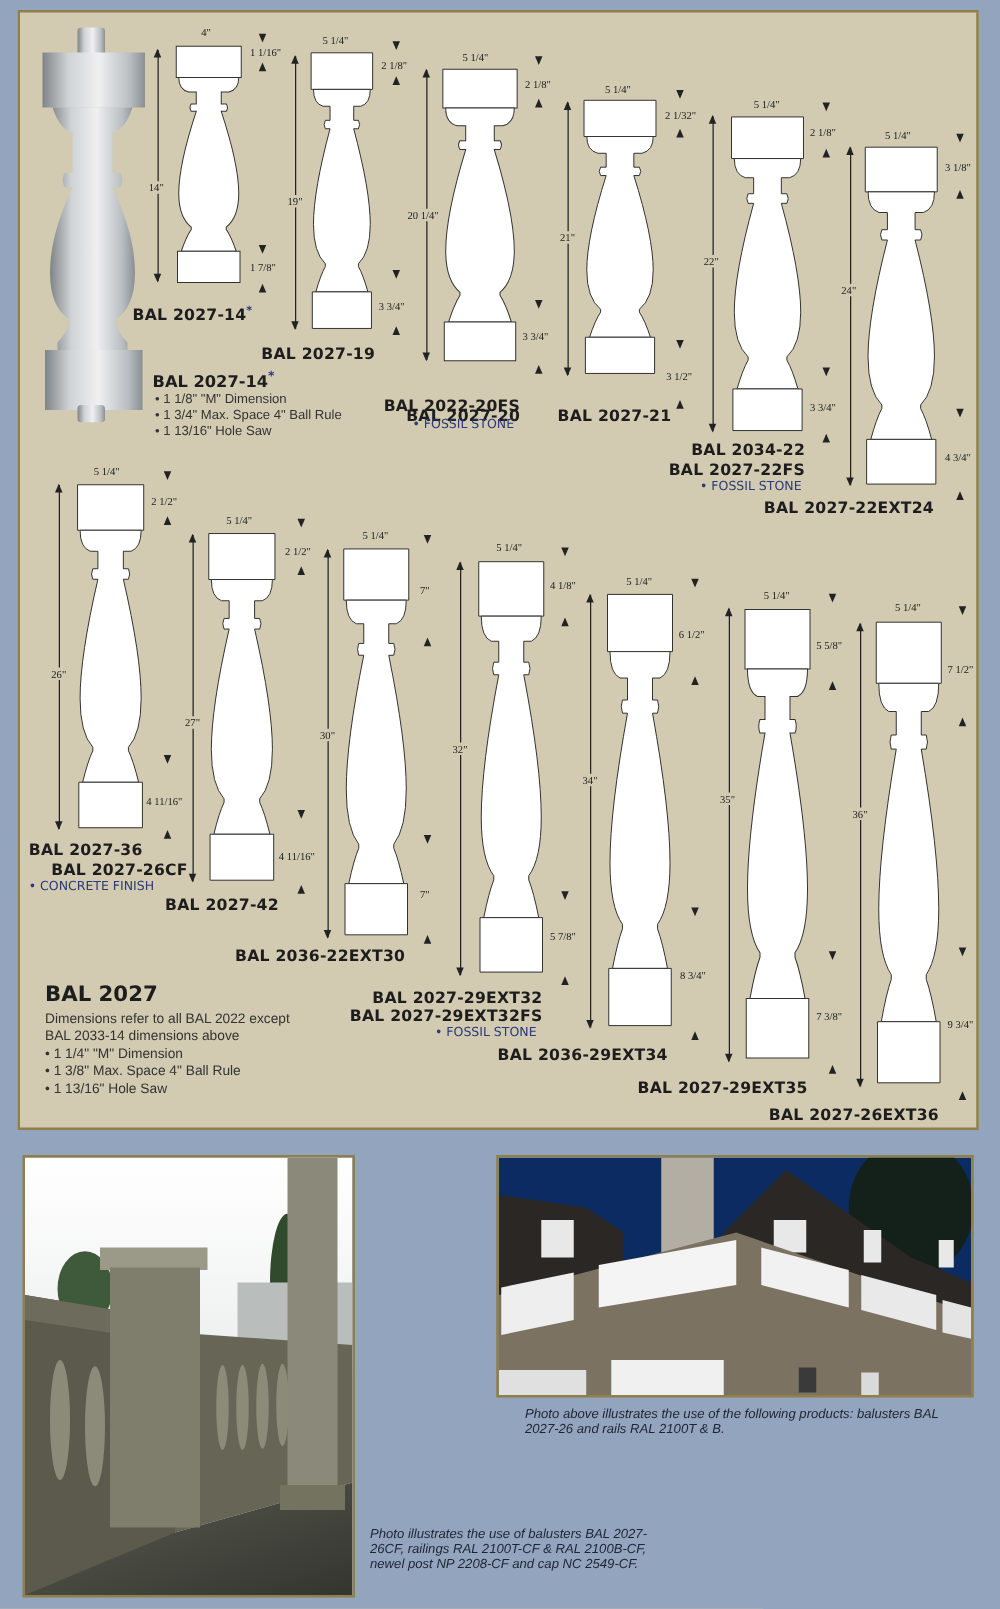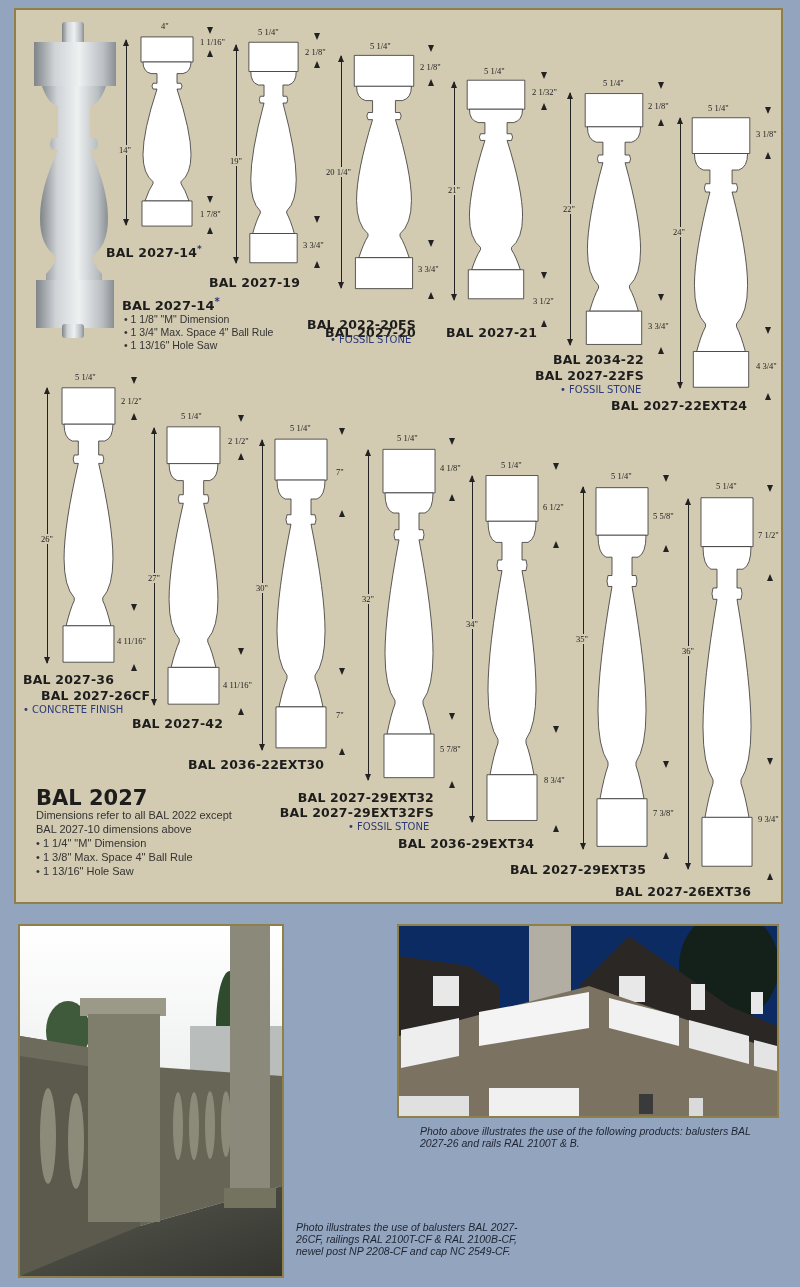--- a/index.html
+++ b/index.html
@@ -282,24 +282,24 @@
 <div class="arrow" style="left:688px;top:499px;height:370px;"></div>
 <span class="dim" style="left:682px;top:646px;background:#d2cab1;">36"</span>
 <div class="tick dn" style="left:767px;top:485px;"></div>
 <span class="dim" style="left:758px;top:530px;">7 1/2"</span>
 <div class="tick up" style="left:767px;top:574px;"></div>
 <div class="tick dn" style="left:767px;top:758px;"></div>
 <span class="dim" style="left:758px;top:814px;">9 3/4"</span>
 <div class="tick up" style="left:767px;top:873px;"></div>
 <div class="lbl" style="left:615px;top:884px;">BAL 2027-26EXT36</div>
 
-<div class="note-title" style="left:36px;top:786px;font-size:21px;">BAL 2027</div>
+<div class="note-title" style="left:36px;top:786px;font-size:17px;">BAL 2027</div>
 <div class="note" style="left:36px;top:808px;">
   <div>Dimensions refer to all BAL 2022 except</div>
-  <div>BAL 2027-10 dimensions above</div>
+  <div>BAL 2033-14 dimensions above</div>
   <ul>
     <li>1 1/4" "M" Dimension</li>
     <li>1 3/8" Max. Space 4" Ball Rule</li>
     <li>1 13/16" Hole Saw</li>
   </ul>
 </div>
 
 <div class="photo" style="left:18px;top:924px;width:266px;height:354px;">
   <svg width="262" height="350" viewBox="0 0 262 350">
     <defs>

